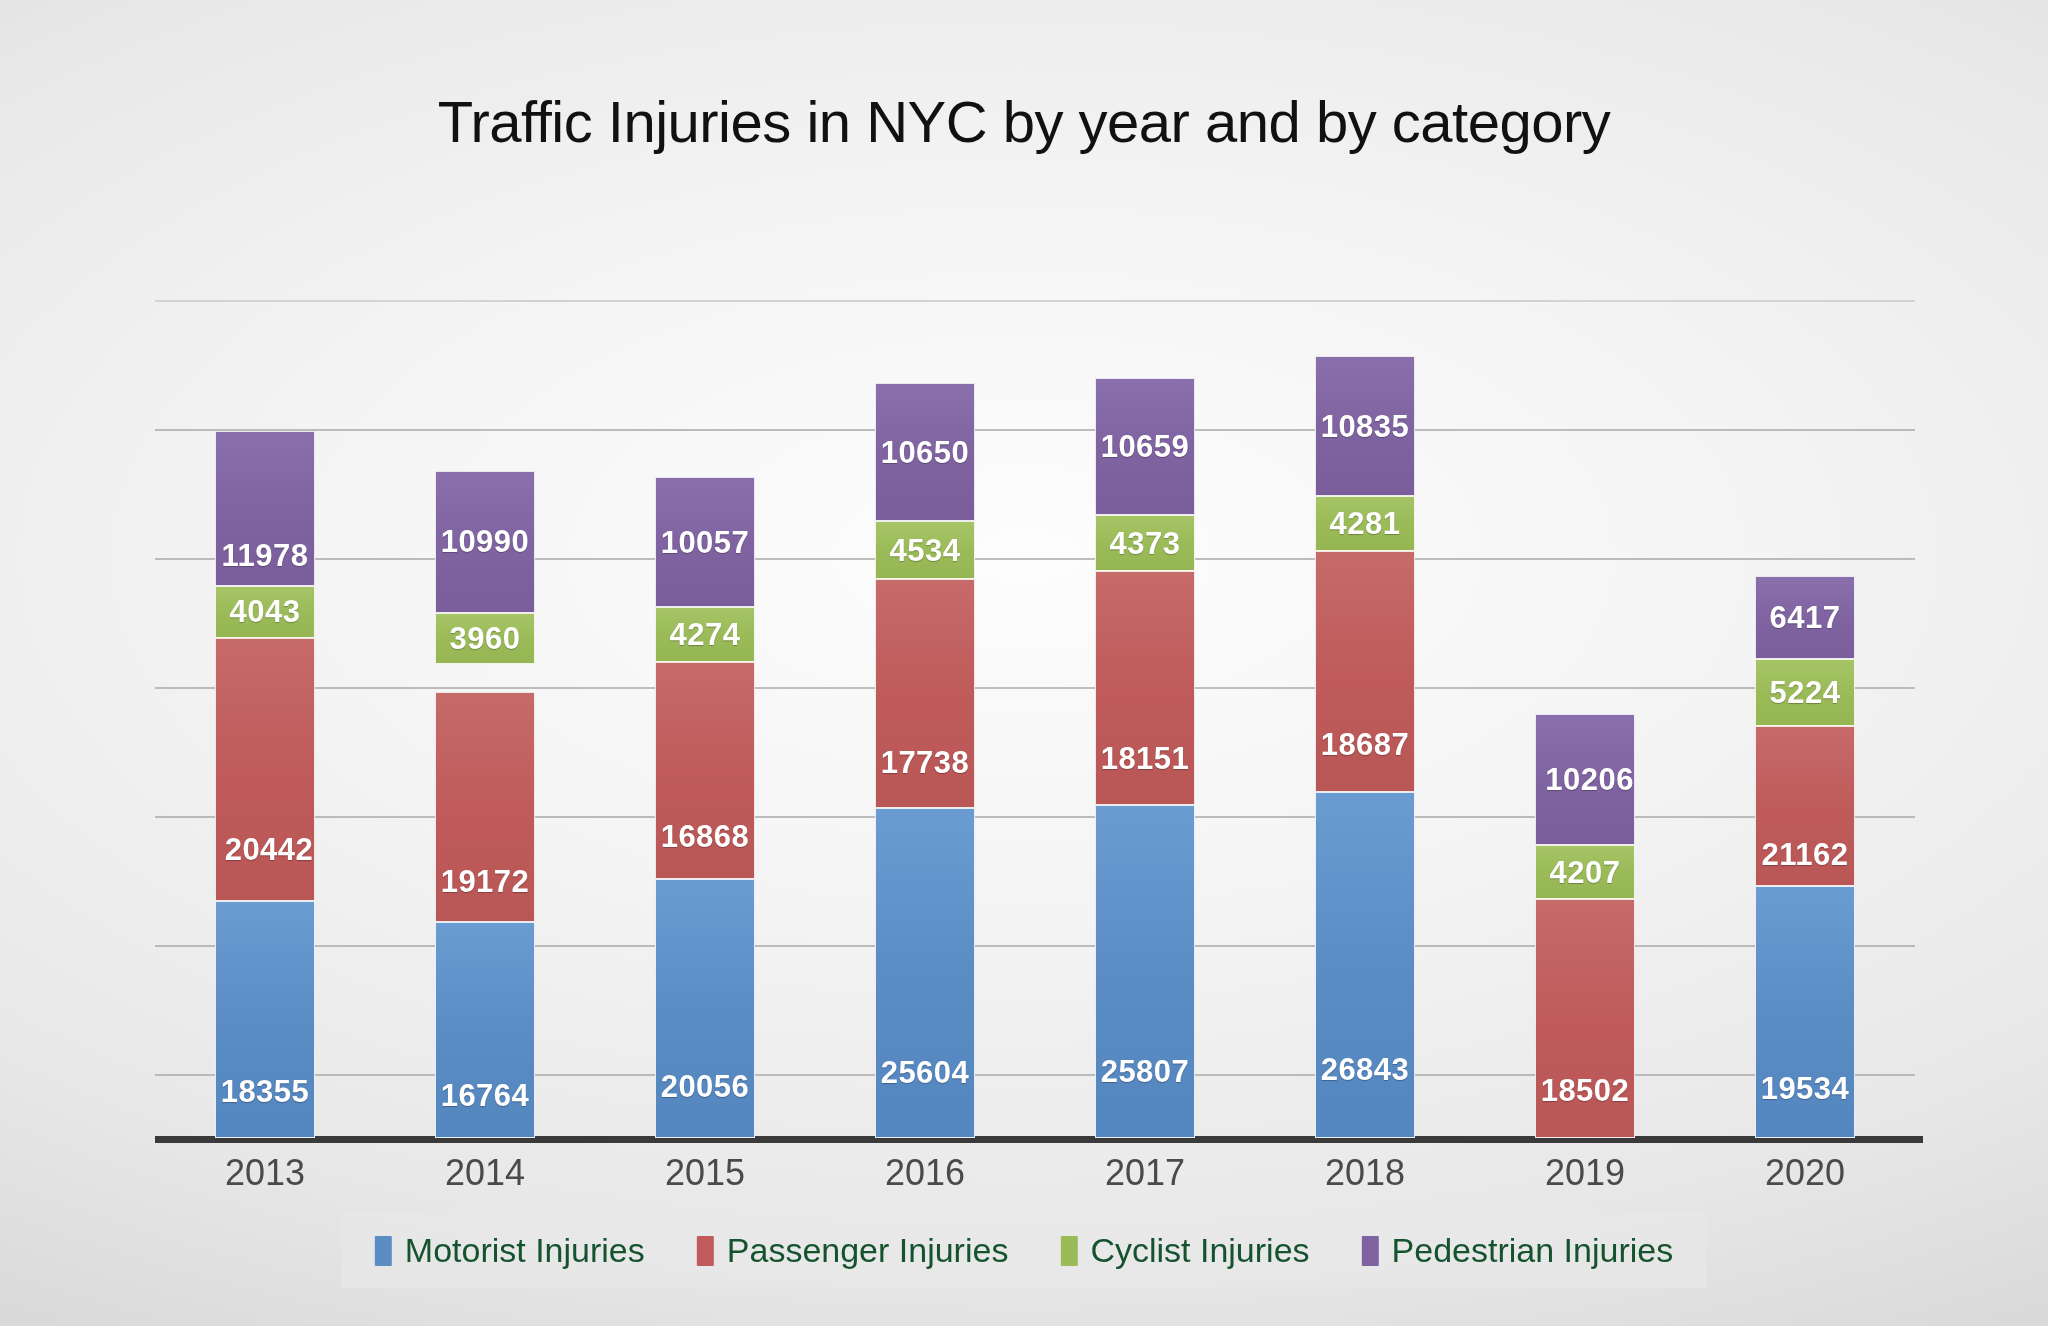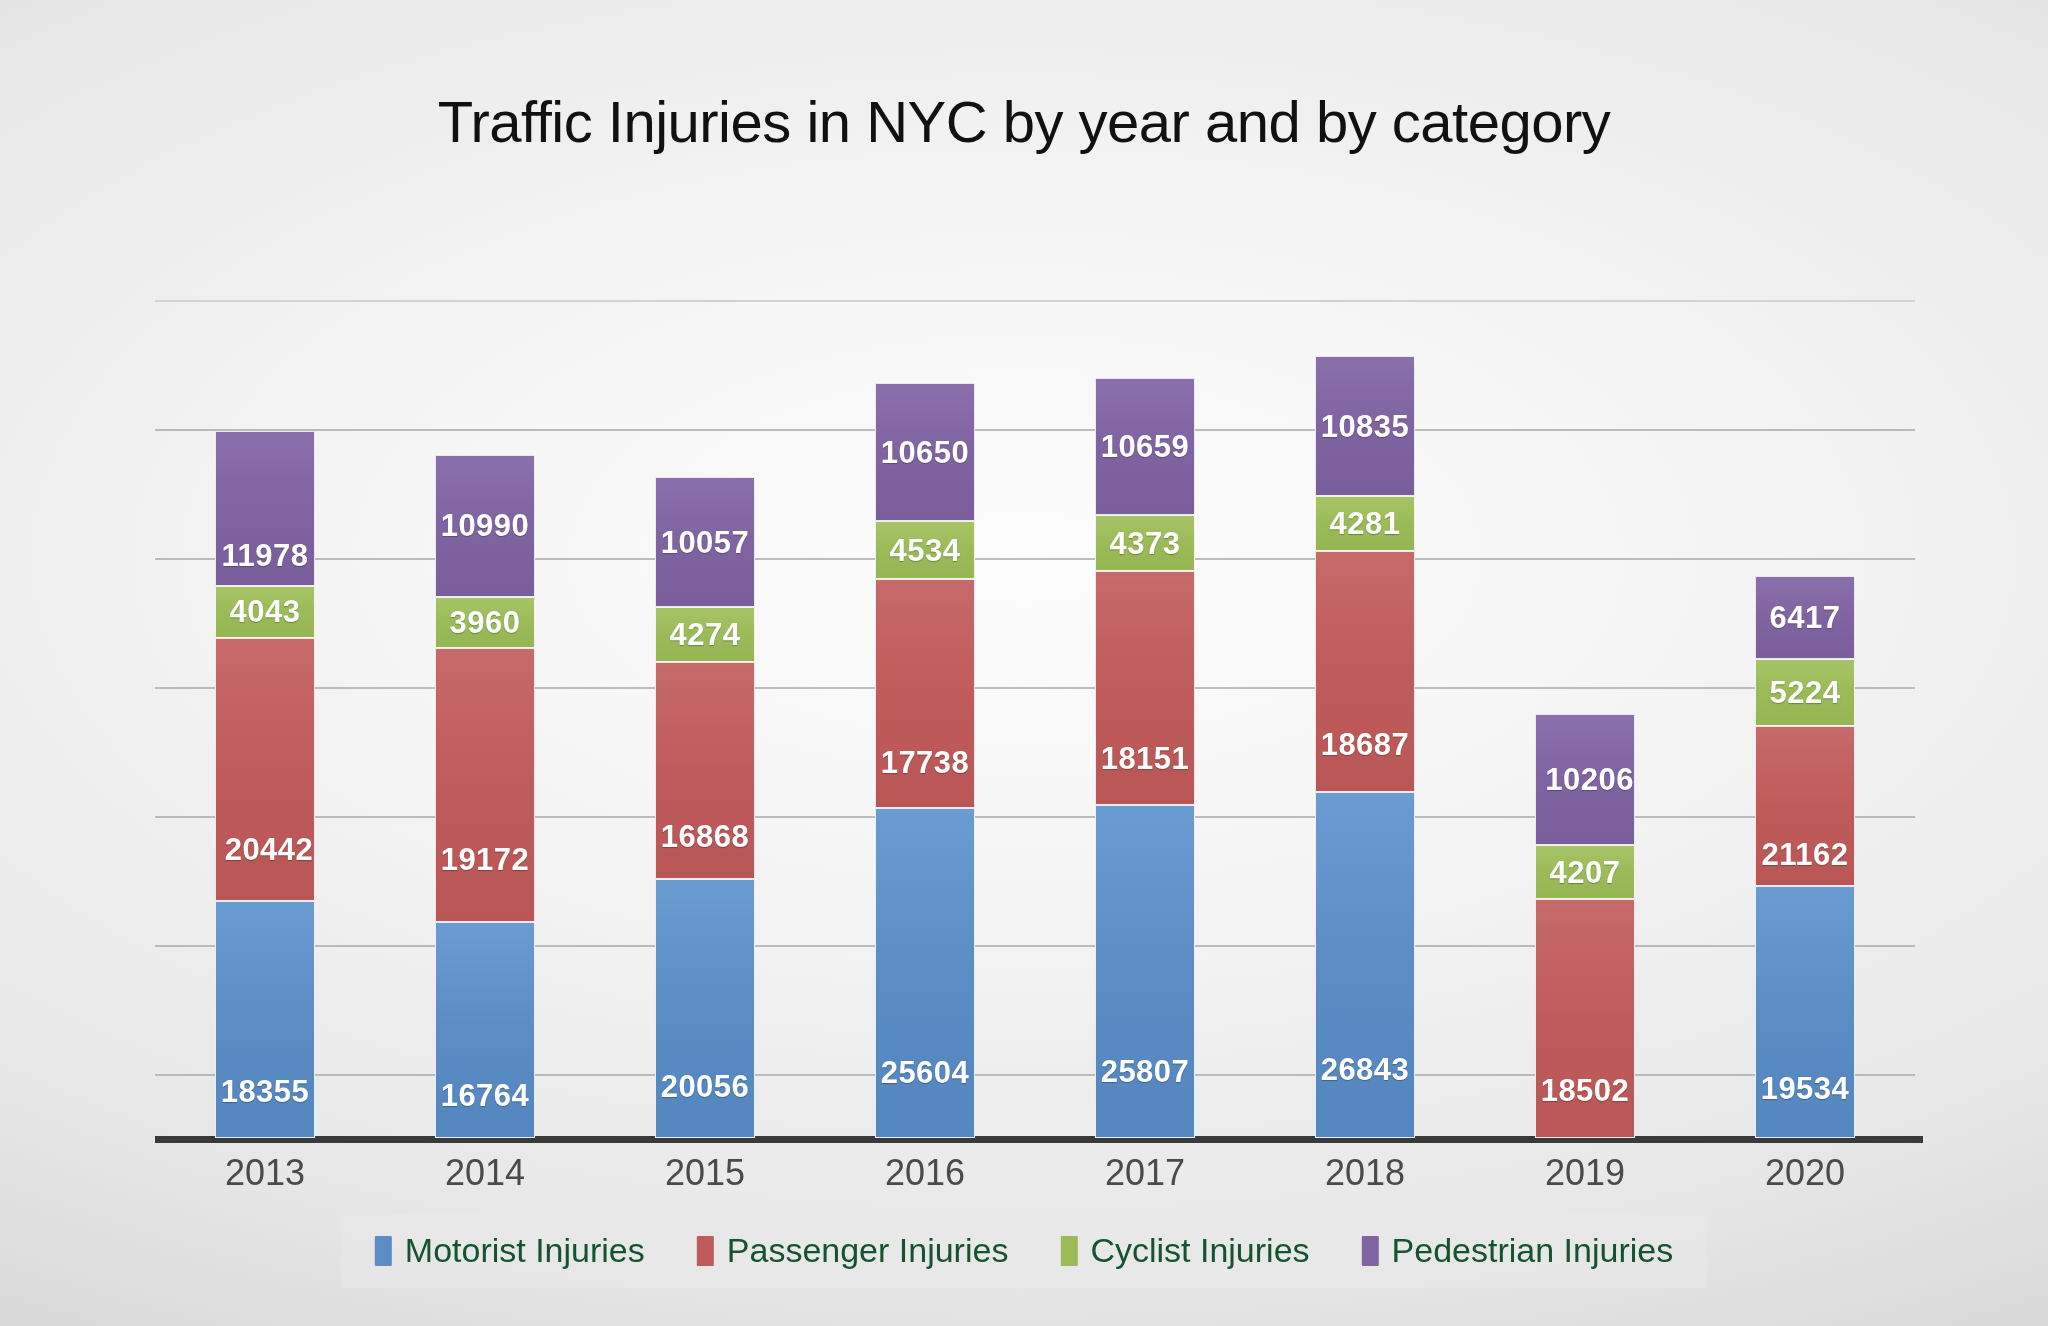--- a/index.html
+++ b/index.html
@@ -184,21 +184,21 @@
       </div>
     </div>
     <div class="bar-group">
       <div class="bar-stack">
         <div class="seg pedestrian" style="height: 141.686px;">
           <span class="seg-label">10990</span>
         </div>
         <div class="seg cyclist" style="height: 51.0535px;">
           <span class="seg-label">3960</span>
         </div>
-        <div class="seg passenger tall" style="height: 274px;">
+        <div class="seg passenger tall" style="height: 230px; margin-top: 28px;">
           <span class="seg-label" style="top: calc(50% + 74.1514px); transform: translateY(-50%);">19172</span>
         </div>
         <div class="seg motorist tall" style="height: 216.127px;">
           <span class="seg-label" style="top: calc(50% + 64.838px); transform: translateY(-50%);">16764</span>
         </div>
       </div>
     </div>
     <div class="bar-group">
       <div class="bar-stack">
         <div class="seg pedestrian" style="height: 129.658px;">

